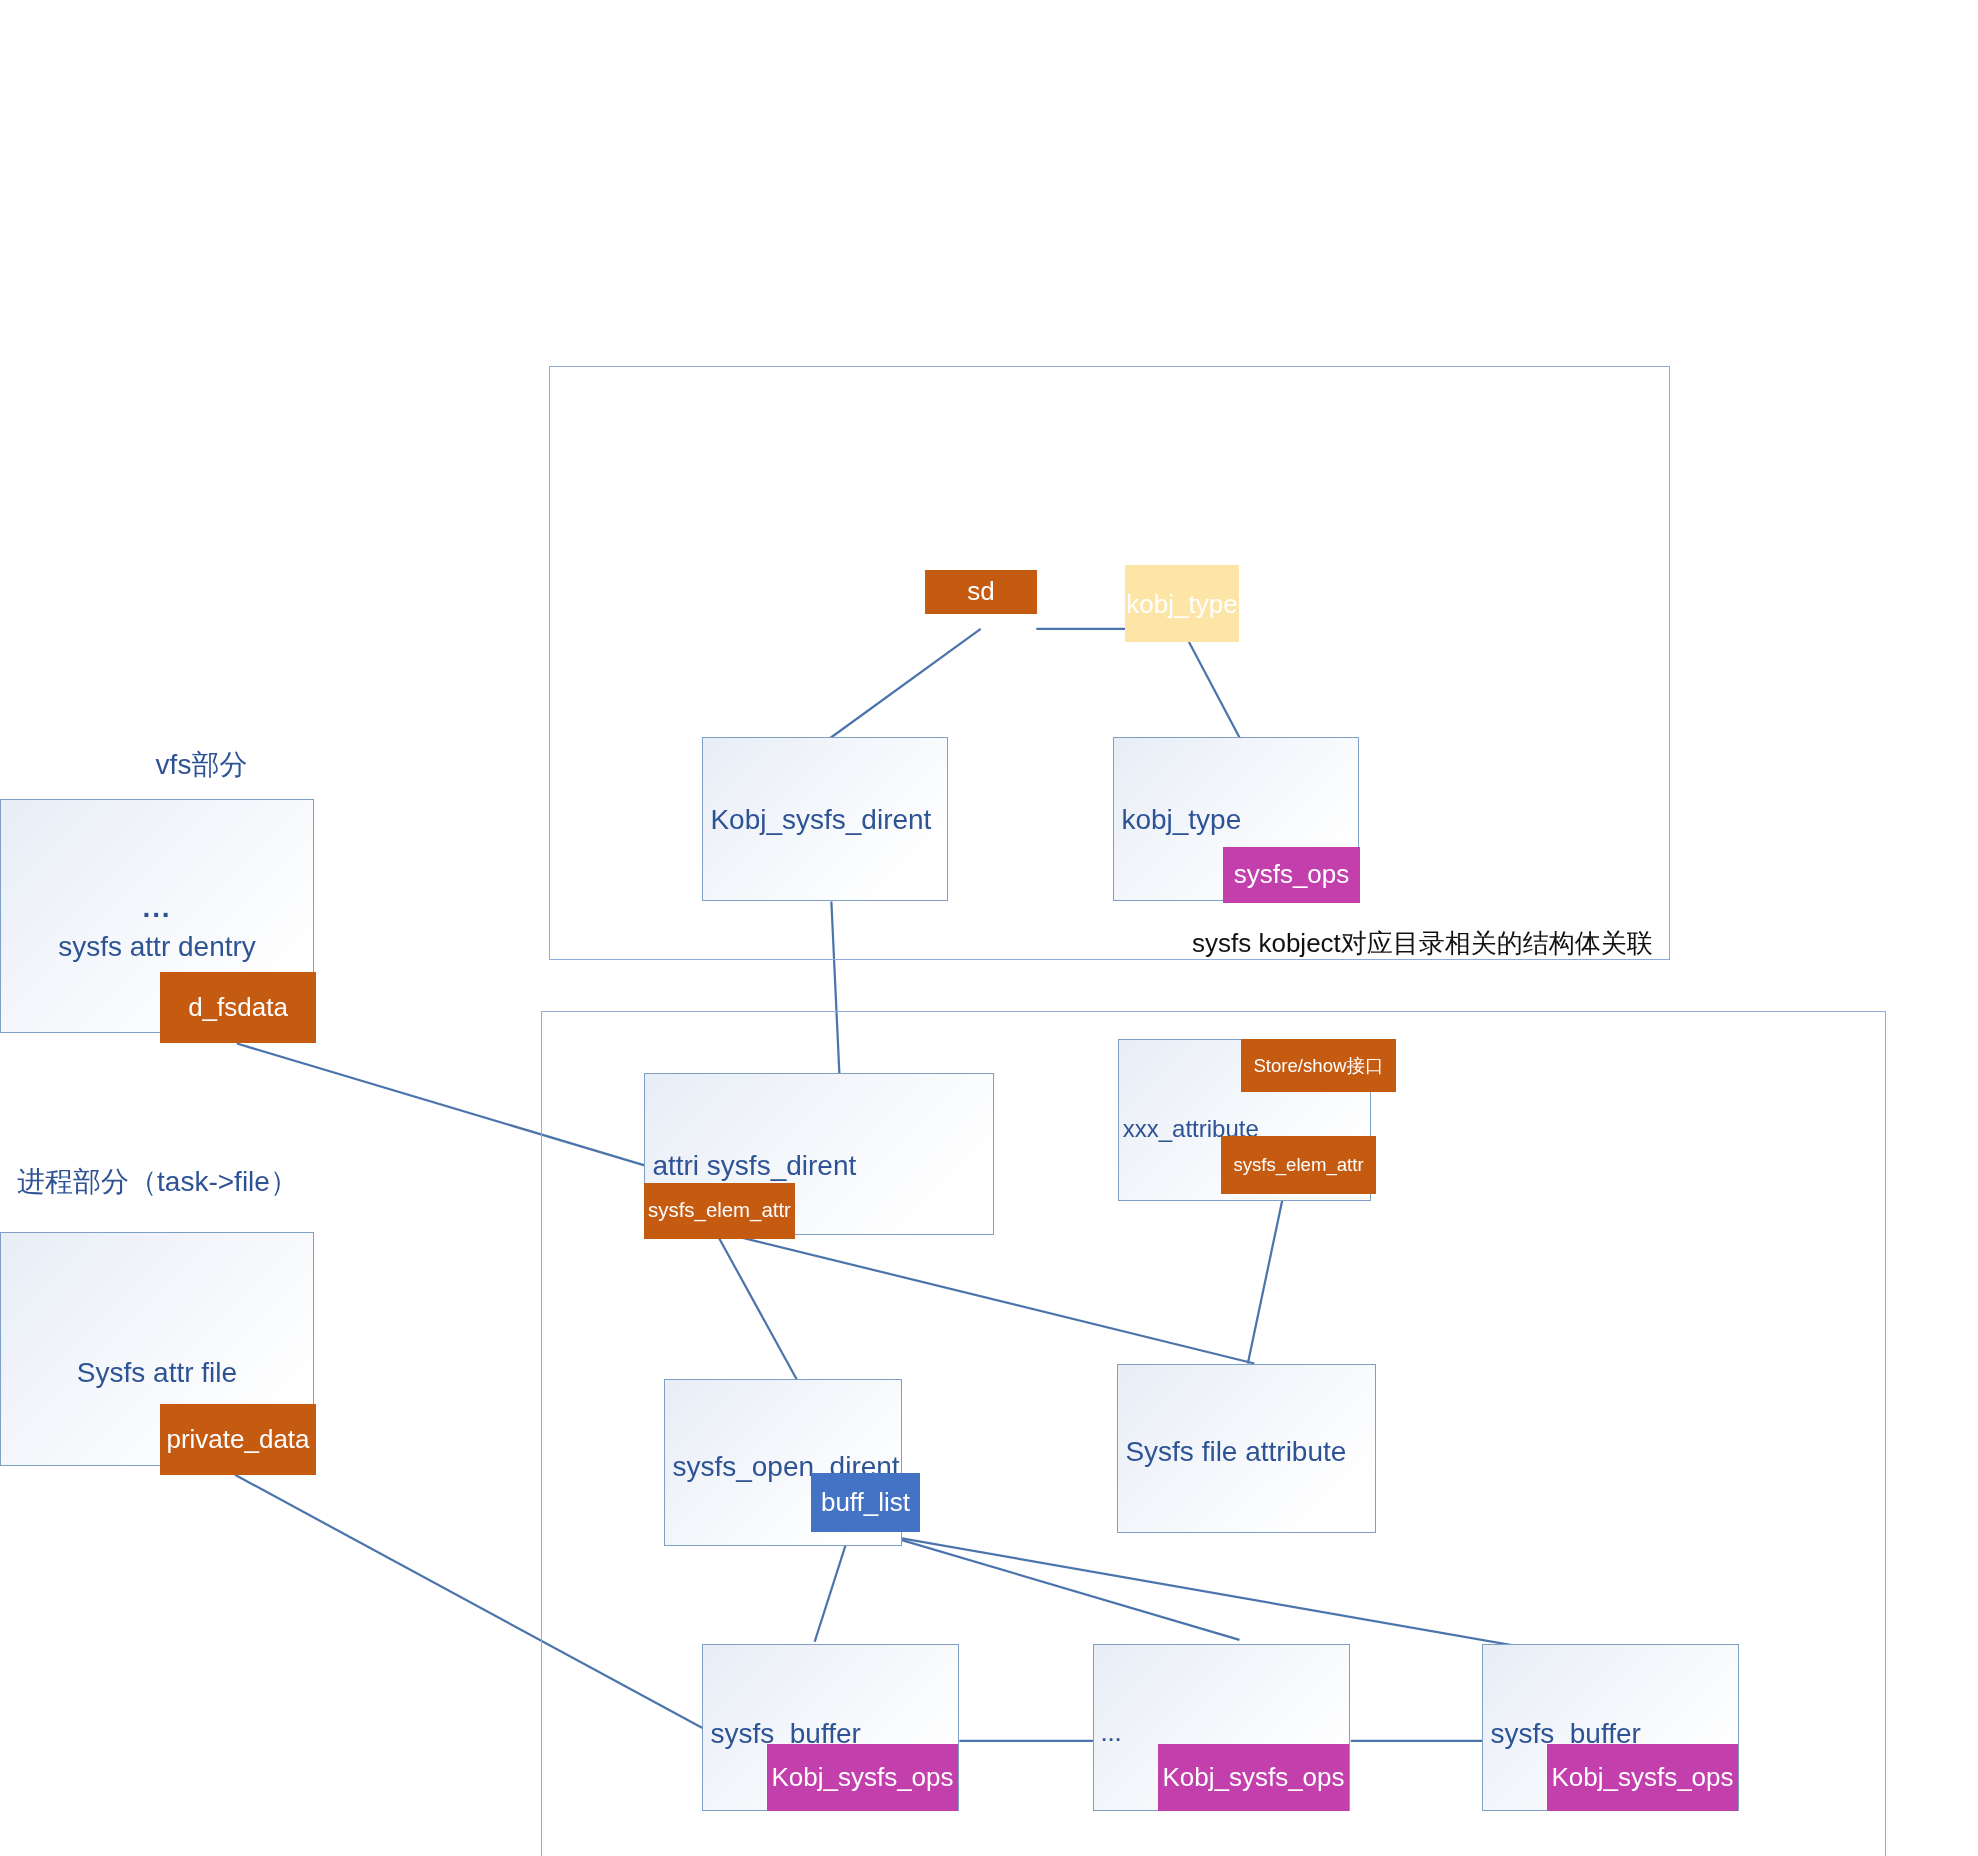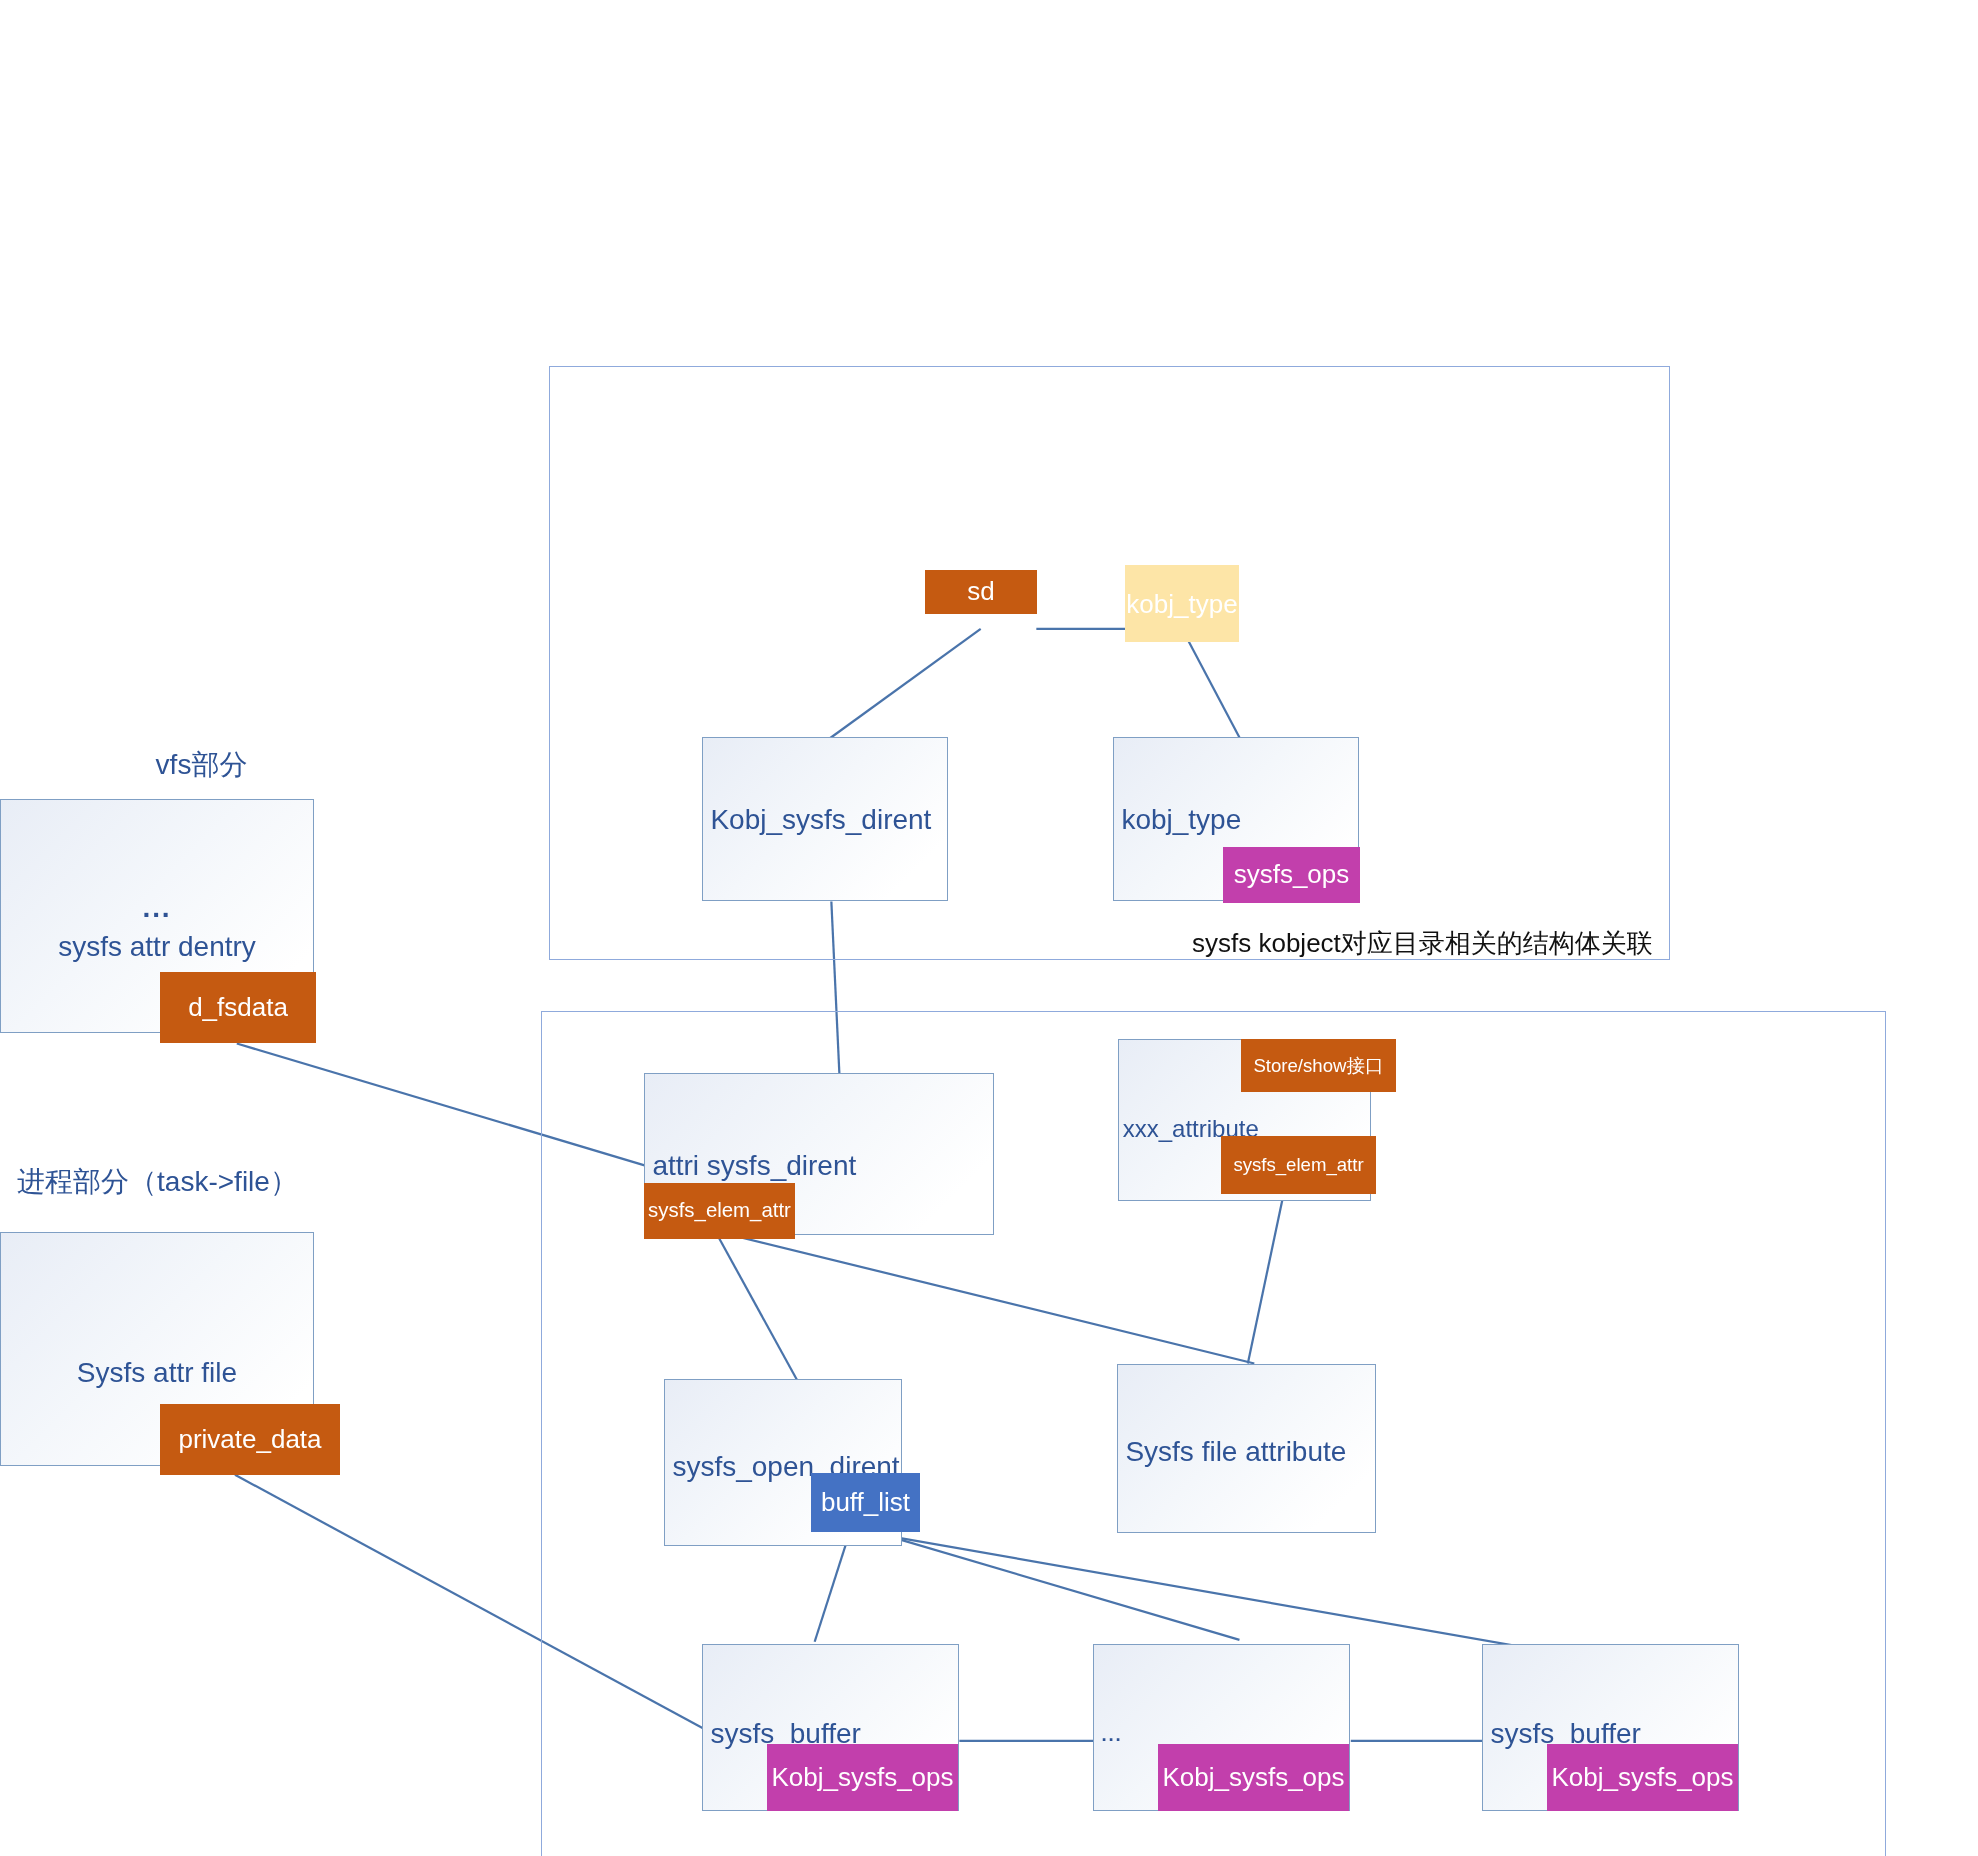--- a/index.html
+++ b/index.html
@@ -187,16 +187,16 @@
     <span class="title centered dots" style="top:93px;">...</span>
     <span class="title centered" style="top:132px;">sysfs attr dentry</span>
   </div>
   <div class="chip orange" style="left:160px; top:972px; width:156px; height:71px;">d_fsdata</div>
 
   <div class="label" style="left:0px; top:1164px; width:315px;">进程部分（task-&gt;file）</div>
 
   <div class="node" style="left:0px; top:1232px; width:314px; height:234px;">
     <span class="title centered" style="top:125px;">Sysfs attr file</span>
   </div>
-  <div class="chip orange" style="left:160px; top:1404px; width:180px; height:71px;">private_data</div>
+  <div class="chip orange" style="left:160px; top:1404px; width:156px; height:71px;">private_data</div>
 
 </div>
 
 
 </body></html>

